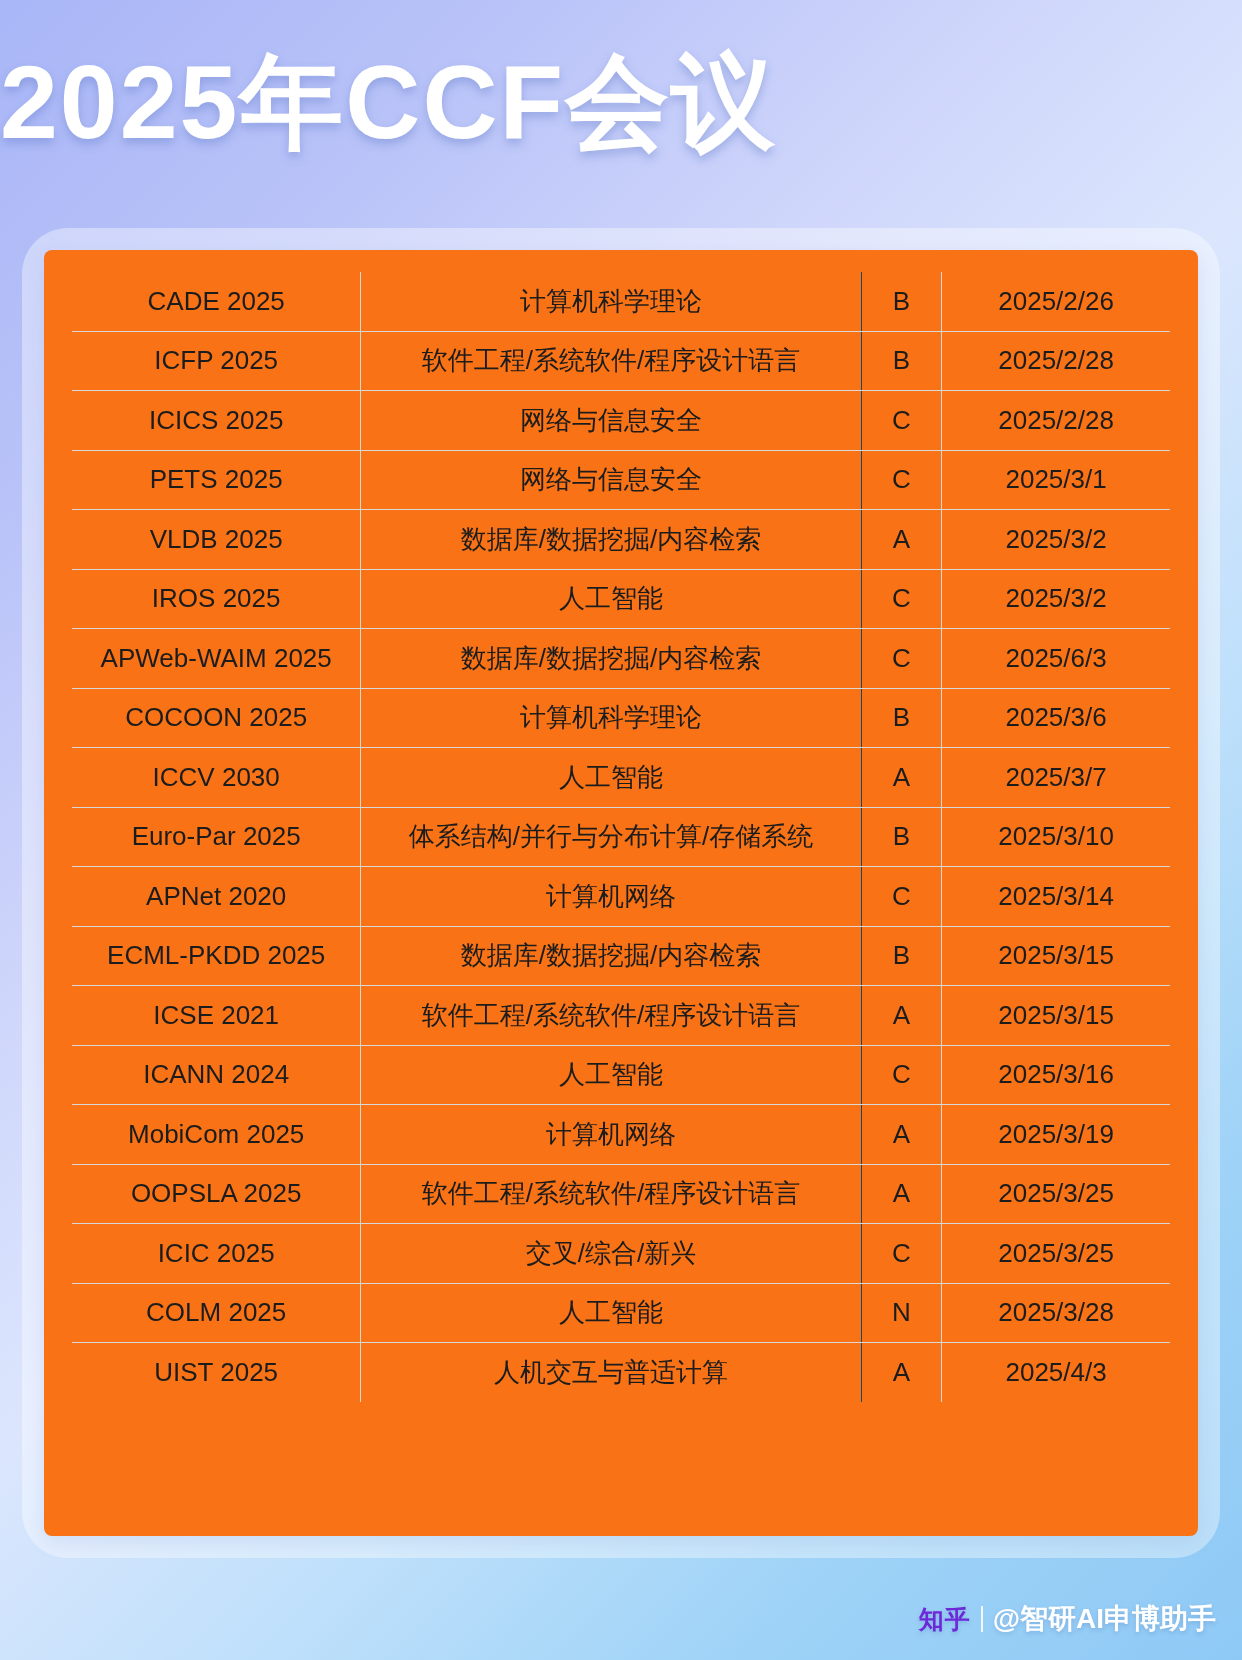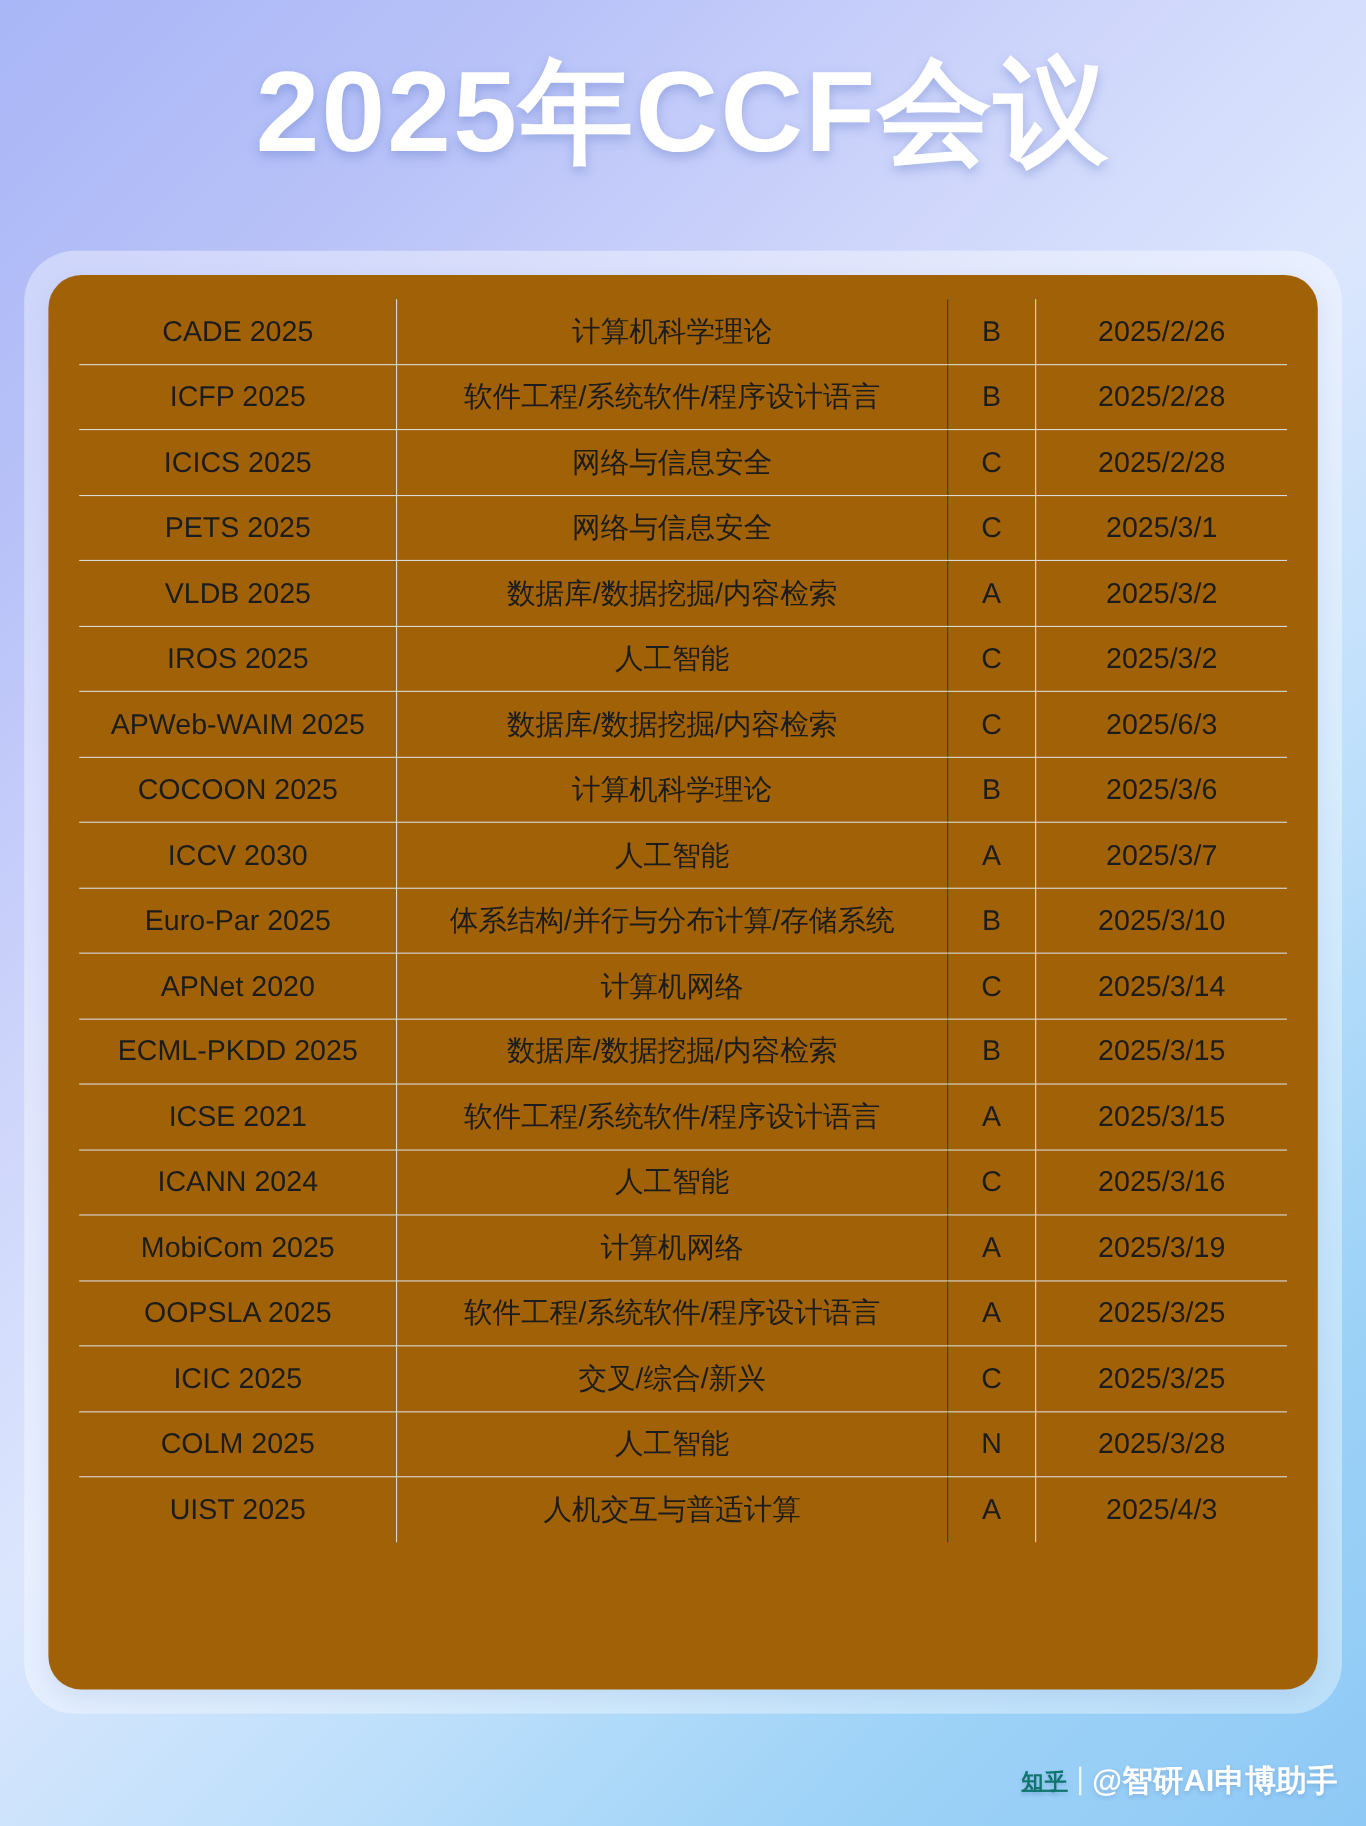--- a/index.html
+++ b/index.html
@@ -18,21 +18,20 @@
     position: relative;
     width: 1242px;
     height: 1660px;
     box-sizing: border-box;
   }
   .title {
     position: absolute;
     top: 40px;
     left: 0;
     width: 1242px;
-    text-align: center;
     font-size: 104px;
     font-weight: bold;
     color: #ffffff;
     letter-spacing: 2px;
     text-shadow: 0 5px 10px rgba(80,110,190,0.35);
     line-height: 1.2;
   }
   .card-outer {
     position: absolute;
     top: 228px;
@@ -40,22 +39,22 @@
     width: 1198px;
     height: 1330px;
     background: rgba(255,255,255,0.38);
     border-radius: 46px;
     box-sizing: border-box;
     padding: 22px;
   }
   .card {
     width: 100%;
     height: 100%;
-    background: #a16207;
-    border-radius: 30px;
+    background: #f97316;
+    border-radius: 8px;
     box-sizing: border-box;
     padding: 22px 28px;
     box-shadow: 0 6px 18px rgba(120,150,210,0.18);
     overflow: hidden;
   }
   table.conf {
     width: 100%;
     border-collapse: collapse;
     table-layout: fixed;
   }
@@ -98,25 +97,24 @@
     bottom: 22px;
     display: flex;
     align-items: center;
     gap: 10px;
     font-size: 28px;
     color: #ffffff;
     font-weight: bold;
     text-shadow: 0 2px 4px rgba(70,100,170,0.28);
   }
   .footer .zhihu {
-    font-size: 20px;
+    font-size: 25px;
     font-weight: bold;
-    color: #0f766e;
+    color: #6d28d9;
     letter-spacing: 1px;
-    text-decoration: underline;
   }
   .footer .sep {
     width: 2px;
     height: 26px;
     background: rgba(255,255,255,0.85);
   }
 </style>
 </head>
 <body>
 

